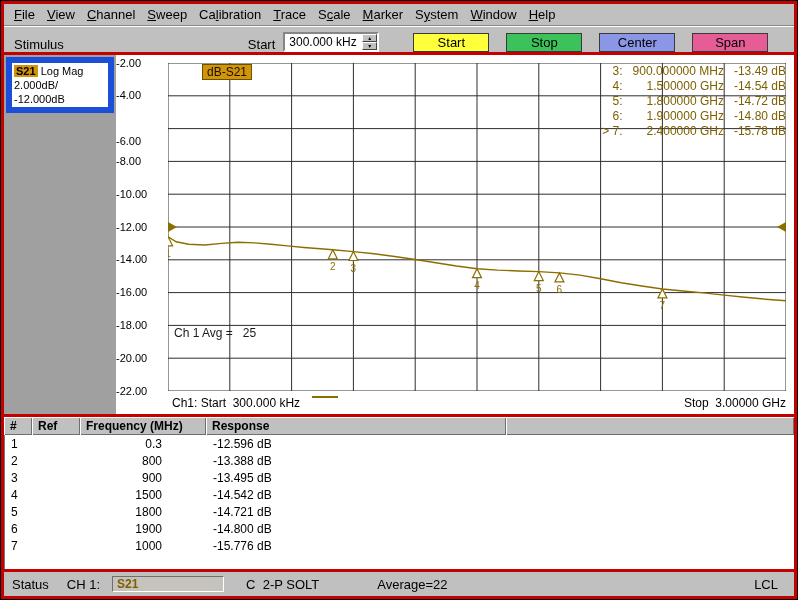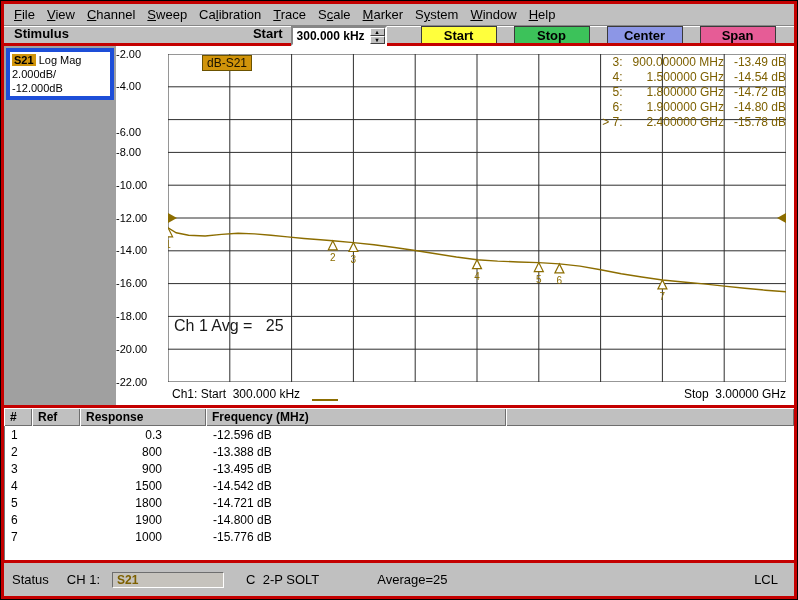--- a/index.html
+++ b/index.html
@@ -5,42 +5,42 @@
   :root{
     --red:#c40000; --trace:#8c6d00; --readout:#7d6000; --amber:#d1940a;
     --gray:#c0c0c0; --sgray:#a0a0a0;
   }
   *{margin:0;padding:0;box-sizing:border-box;}
   body{width:798px;height:600px;overflow:hidden;background:#000;font-family:"Liberation Sans",sans-serif;}
   .frame{width:798px;height:600px;background:#000;padding:1px;}
   .window{width:796px;height:598px;border:3px solid var(--red);background:var(--gray);display:flex;flex-direction:column;}
   .menubar{height:21px;display:flex;align-items:center;padding-left:4px;background:var(--gray);flex:0 0 auto;}
   .menu-item{padding:2px 6px;font-size:13px;color:#000;white-space:nowrap;cursor:default;}
-  .toolbar{height:18px;flex:0 0 auto;border-top:1px solid #868686;box-shadow:inset 0 1px 0 #fff;display:flex;align-items:flex-start;font-size:13px;background:var(--gray);font-weight:bold;}
+  .toolbar{height:27px;flex:0 0 auto;border-top:1px solid #868686;box-shadow:inset 0 1px 0 #fff;display:flex;align-items:flex-end;font-size:13px;background:var(--gray);}
   .tb-stimulus{margin-left:10px;}
   .tb-start-label{margin-left:184px;}
   .tb-input{margin-left:8px;width:96px;height:20px;position:relative;background:#fff;border:2px solid;border-color:#868686 #fff #fff #868686;}
   .tb-input .val{font-size:12px;padding:1px 16px 0 4px;white-space:nowrap;overflow:hidden;color:#000;}
   .spin{position:absolute;top:0;right:0;width:15px;height:16px;display:flex;flex-direction:column;}
   .spin-btn{flex:1;background:var(--gray);border:1px solid;border-color:#fff #404040 #404040 #fff;font-size:6px;line-height:6px;text-align:center;color:#000;overflow:hidden;}
   .tb-buttons{margin-left:34px;display:flex;gap:17px;}
   .tb-btn{width:76px;height:19px;border:1px solid #3a3a3a;display:flex;align-items:center;justify-content:center;font-size:13px;color:#000;}
   .divider{height:3px;background:var(--red);flex:0 0 auto;}
   .main{height:359px;flex:0 0 auto;display:flex;background:var(--gray);}
   .sidebar{width:112px;background:var(--sgray);padding:2px;flex:0 0 auto;}
-  .trace-box{background:#fff;border:4px solid #1d4ed8;font-size:11px;line-height:14px;padding:1px 2px;color:#000;}
+  .trace-box{background:#fff;border:6px solid #1d4ed8;font-size:11px;line-height:14px;padding:1px 2px;color:#000;}
   .s21-hl{background:var(--amber);padding:0 2px;font-weight:bold;}
   .plot-panel{flex:1;position:relative;background:#fff;overflow:hidden;}
   .ylab{position:absolute;left:0;width:48px;font-size:11px;color:#000;}
   .plot-svg{position:absolute;left:52px;top:8px;}
   .plot-tab{position:absolute;left:53px;top:9px;background:var(--amber);border:1px solid #6b5200;font-size:12px;padding:0 4px;color:#1a1200;margin-left:33px;}
   .readouts{position:absolute;top:9px;right:8px;display:grid;grid-template-columns:auto auto auto;column-gap:10px;font-size:12px;line-height:15px;color:var(--readout);}
   .readouts div{text-align:right;white-space:pre;}
-  .avg-text{position:absolute;left:58px;top:271px;font-size:16px;color:#1a1a1a;white-space:pre;}
-  .plot-footer{position:absolute;left:56px;right:8px;bottom:4px;display:flex;align-items:flex-end;font-size:12px;color:#000;}
+  .avg-text{position:absolute;left:58px;top:271px;font-size:12px;color:#1a1a1a;white-space:pre;}
+  .plot-footer{position:absolute;left:56px;right:8px;bottom:4px;display:flex;align-items:flex-start;font-size:12px;color:#000;}
   .legend-dash{width:26px;height:2px;background:var(--trace);margin-left:12px;}
   .footer-stop{margin-left:auto;}
   .table-section{height:152px;flex:0 0 auto;background:#fff;overflow:hidden;box-shadow:inset 1px 1px 0 #777,inset -1px -1px 0 #fff;}
   .thead,.trow{display:grid;grid-template-columns:28px 48px 126px 300px 1fr;}
   .thead{height:18px;}
   .hcell{background:var(--gray);box-shadow:inset 1px 1px 0 #fff,inset -1px -1px 0 #6e6e6e;font-size:12px;font-weight:bold;padding:2px 6px;white-space:nowrap;overflow:hidden;color:#000;}
   .trow{height:17px;font-size:12px;align-items:center;color:#000;}
   .tcell{white-space:nowrap;overflow:hidden;}
   .tcell.c0{padding-left:7px;}
   .tcell.c2{text-align:right;padding-right:44px;}
@@ -182,22 +182,22 @@
       </div>
     </div>
   </div>
 
   <div class="divider"></div>
 
   <div class="table-section">
     <div class="thead">
       <div class="hcell">#</div>
       <div class="hcell">Ref</div>
+      <div class="hcell">Frequency (MHz)</div>
       <div class="hcell">Response</div>
-      <div class="hcell">Frequency (MHz)</div>
       <div class="hcell"></div>
     </div>
     <div>
           <div class="trow">
             <div class="tcell c0">1</div>
             <div class="tcell c1"></div>
             <div class="tcell c2">0.3</div>
             <div class="tcell c3">-12.596 dB</div>
             <div class="tcell c4"></div>
           </div>
@@ -246,18 +246,18 @@
         </div>
   </div>
 
   <div class="divider"></div>
 
   <div class="statusbar">
     <span class="sb-status">Status</span>
     <span class="sb-ch">CH 1:</span>
     <span class="sb-measbox">S21</span>
     <span class="sb-cal">C  2-P SOLT</span>
-    <span class="sb-avg">Average=25</span>
+    <span class="sb-avg">Average=22</span>
     <span class="sb-lcl">LCL</span>
   </div>
 
  </div>
 </div>
 
 </body></html>

